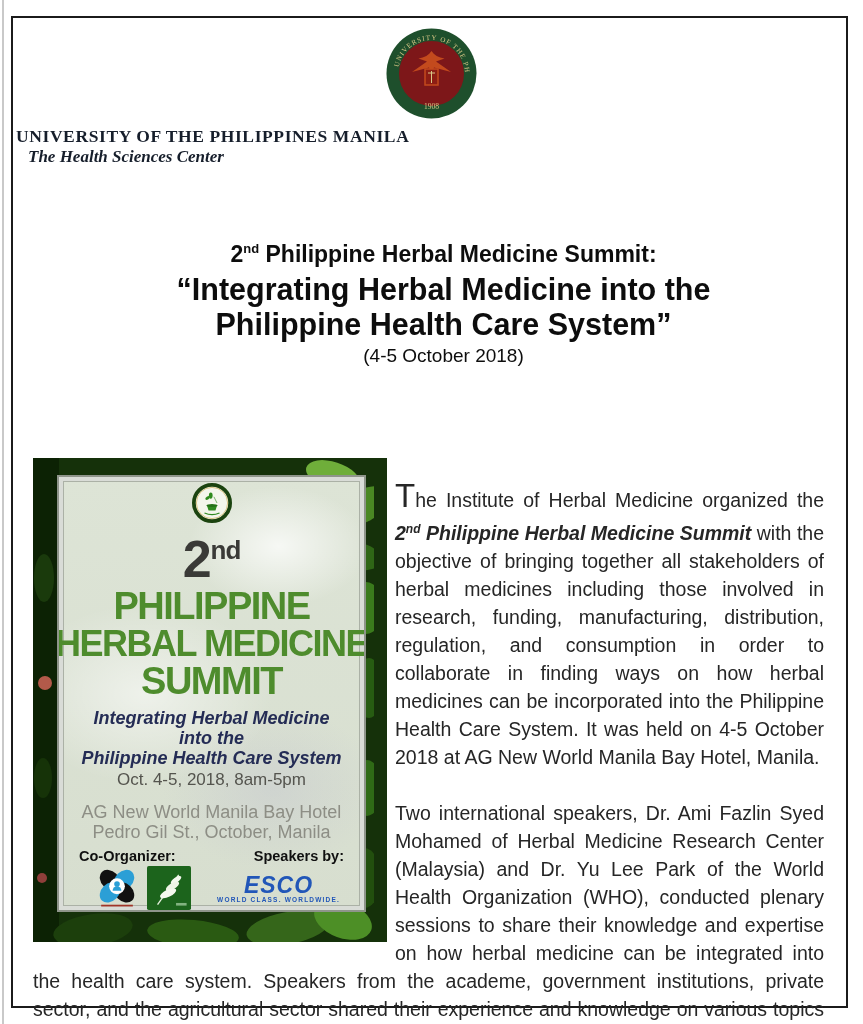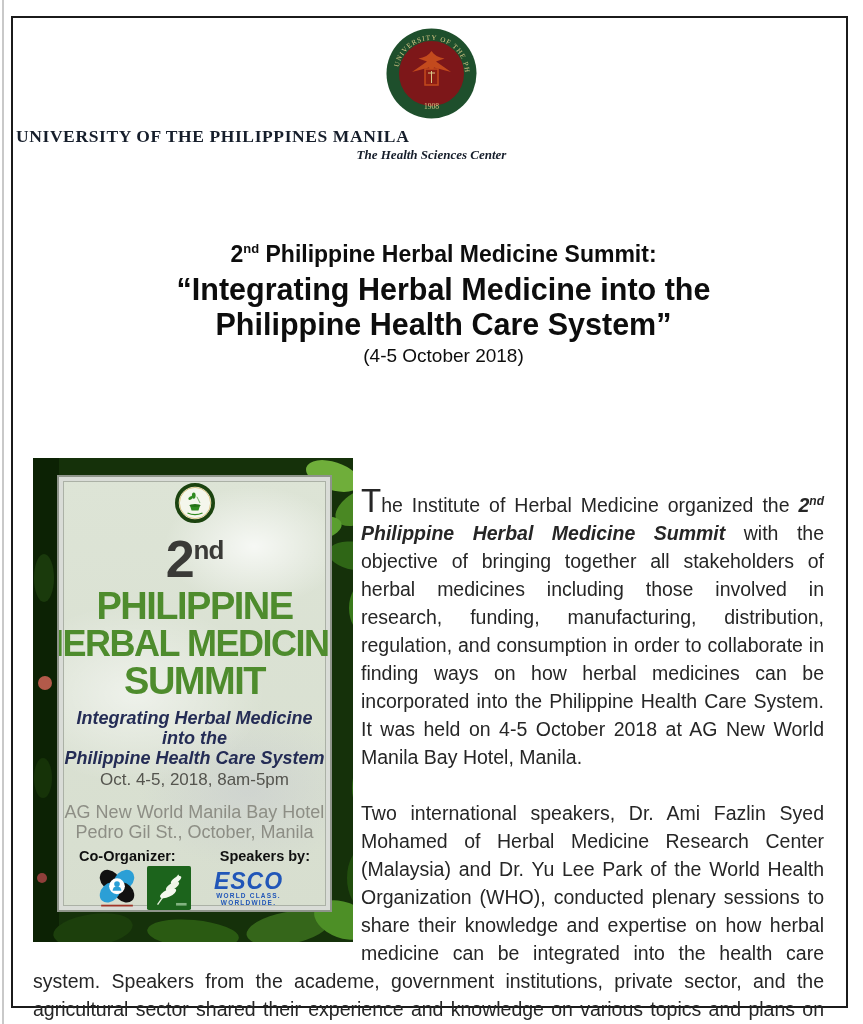--- a/index.html
+++ b/index.html
@@ -15,43 +15,43 @@
     border:2px solid #1b1b1b; pointer-events:none;
   }
   
   .seal-wrap { position:absolute; top:26px; left:0; width:100%; text-align:center; }
   .univ-name {
     position:absolute; top:126px; left:0; width:100%; 
     font-family:"Liberation Serif", serif; font-weight:bold; font-size:17.5px;
     letter-spacing:.6px; color:#161e2b;margin-left:16px;
   }
   .hsc-name {
-    position:absolute; top:147px; left:0; width:100%; text-align:center;
+    position:absolute; top:147px; left:0; width:100%; text-align:left;
     font-family:"Liberation Serif", serif; font-weight:bold; font-style:italic;
-    font-size:13px; color:#161e2b;
+    font-size:17px; color:#161e2b;padding-left:28px;
   }
   
   .title-block { position:absolute; top:241px; left:12px; width:100%; text-align:center; color:#0d0d0d; }
   .title-l1 { font-size:23px; font-weight:bold; }
   .title-l1 sup { font-size:13px; }
   .title-main { font-size:30.5px; font-weight:bold; line-height:35px; margin-top:4px; }
   .title-date { font-size:19px; font-weight:normal; margin-top:3px; }
   
   .content { position:absolute; top:458px; left:33px; width:791px; }
   .article p {
     text-align:justify; font-size:19.5px; line-height:28px; color:#262626;
   }
   .p1 { margin-top:28px; }
   .p2 { margin-top:28px; }
   .leadcap { font-size:33px; line-height:0; }
   .em-title { font-weight:bold; font-style:italic; }
   .em-title sup { font-size:12px; }
   
   .poster {
-    float:left; position:relative; width:320px; height:484px;
+    float:left; position:relative; width:354px; height:484px;
     margin-right:8px; background:#15310a; overflow:hidden;
   }
   .poster-bg { position:absolute; inset:0; }
   .panel {
     position:absolute; left:24px; top:17px; right:21px; bottom:30px;
     border:2px solid #8f958b;
     box-shadow: inset 0 0 0 4px rgba(255,255,255,.55), inset 0 0 0 5px #abb1a6;
     background:
       radial-gradient(90px 60px at 72% 16%, rgba(255,255,255,.75), rgba(255,255,255,0)),
       radial-gradient(130px 90px at 28% 50%, rgba(255,255,255,.55), rgba(255,255,255,0)),

